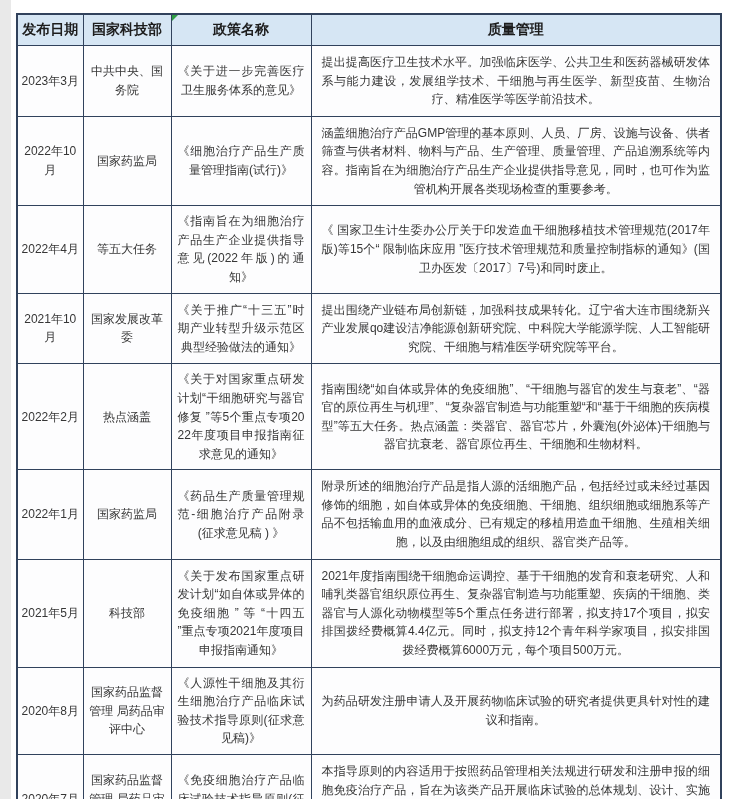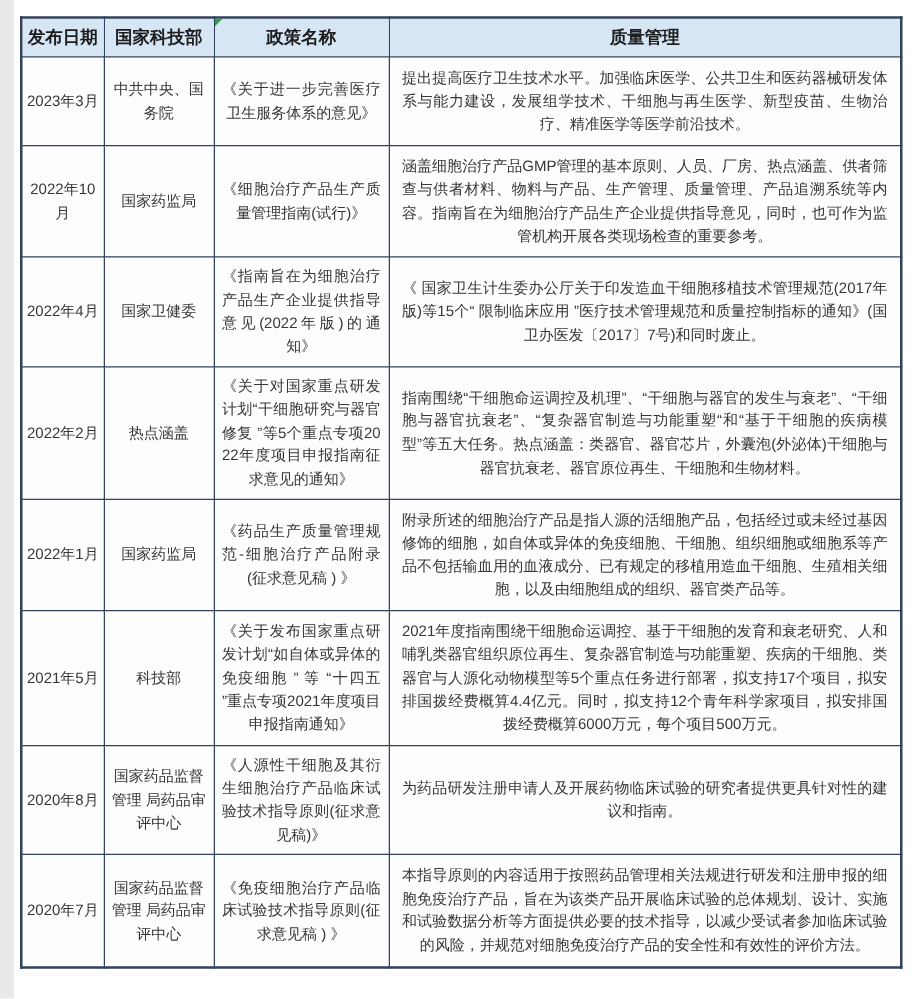--- a/index.html
+++ b/index.html
@@ -102,33 +102,39 @@
       <tr>
         <td class="date-cell">2023年3月</td>
         <td class="unit-cell">中共中央、国务院</td>
         <td class="policy-cell">《关于进一步完善医疗卫生服务体系的意见》</td>
         <td class="content-cell">提出提高医疗卫生技术水平。加强临床医学、公共卫生和医药器械研发体系与能力建设，发展组学技术、干细胞与再生医学、新型疫苗、生物治疗、精准医学等医学前沿技术。</td>
       </tr>
       <tr>
         <td class="date-cell">2022年10月</td>
         <td class="unit-cell">国家药监局</td>
         <td class="policy-cell">《细胞治疗产品生产质量管理指南(试行)》</td>
-        <td class="content-cell">涵盖细胞治疗产品GMP管理的基本原则、人员、厂房、热点涵盖、供者筛查与供者材料、物料与产品、生产管理、质量管理、产品追溯系统等内容。指南旨在为细胞治疗产品生产企业提供指导意见，同时，也可作为监管机构开展各类现场检查的重要参考。</td>
+        <td class="content-cell">涵盖细胞治疗产品GMP管理的基本原则、人员、厂房、设施与设备、供者筛查与供者材料、物料与产品、生产管理、质量管理、产品追溯系统等内容。指南旨在为细胞治疗产品生产企业提供指导意见，同时，也可作为监管机构开展各类现场检查的重要参考。</td>
       </tr>
       <tr>
         <td class="date-cell">2022年4月</td>
-        <td class="unit-cell">国家卫健委</td>
+        <td class="unit-cell">等五大任务</td>
         <td class="policy-cell">《指南旨在为细胞治疗产品生产企业提供指导意见(2022年版)的通知》</td>
         <td class="content-cell">《 国家卫生计生委办公厅关于印发造血干细胞移植技术管理规范(2017年版)等15个“ 限制临床应用 ”医疗技术管理规范和质量控制指标的通知》(国卫办医发〔2017〕7号)和同时废止。</td>
+      </tr>
+      <tr>
+        <td class="date-cell">2021年10月</td>
+        <td class="unit-cell">国家发展改革委</td>
+        <td class="policy-cell">《关于推广“十三五”时期产业转型升级示范区典型经验做法的通知》</td>
+        <td class="content-cell">提出围绕产业链布局创新链，加强科技成果转化。辽宁省大连市围绕新兴产业发展qo建设洁净能源创新研究院、中科院大学能源学院、人工智能研究院、干细胞与精准医学研究院等平台。</td>
       </tr>
       <tr>
         <td class="date-cell">2022年2月</td>
         <td class="unit-cell">热点涵盖</td>
         <td class="policy-cell">《关于对国家重点研发计划“干细胞研究与器官修复 ”等5个重点专项2022年度项目申报指南征求意见的通知》</td>
-        <td class="content-cell">指南围绕“干细胞命运调控及机理”、“干细胞与器官的发生与衰老”、“干细胞与器官抗衰老”、“复杂器官制造与功能重塑“和“基于干细胞的疾病模型”等五大任务。热点涵盖：类器官、器官芯片，外囊泡(外泌体)干细胞与器官抗衰老、器官原位再生、干细胞和生物材料。</td>
+        <td class="content-cell">指南围绕“如自体或异体的免疫细胞”、“干细胞与器官的发生与衰老”、“器官的原位再生与机理”、“复杂器官制造与功能重塑“和“基于干细胞的疾病模型”等五大任务。热点涵盖：类器官、器官芯片，外囊泡(外泌体)干细胞与器官抗衰老、器官原位再生、干细胞和生物材料。</td>
       </tr>
       <tr>
         <td class="date-cell">2022年1月</td>
         <td class="unit-cell">国家药监局</td>
         <td class="policy-cell">《药品生产质量管理规范-细胞治疗产品附录(征求意见稿 ) 》</td>
         <td class="content-cell">附录所述的细胞治疗产品是指人源的活细胞产品，包括经过或未经过基因修饰的细胞，如自体或异体的免疫细胞、干细胞、组织细胞或细胞系等产品不包括输血用的血液成分、已有规定的移植用造血干细胞、生殖相关细胞，以及由细胞组成的组织、器官类产品等。</td>
       </tr>
       <tr>
         <td class="date-cell">2021年5月</td>
         <td class="unit-cell">科技部</td>

